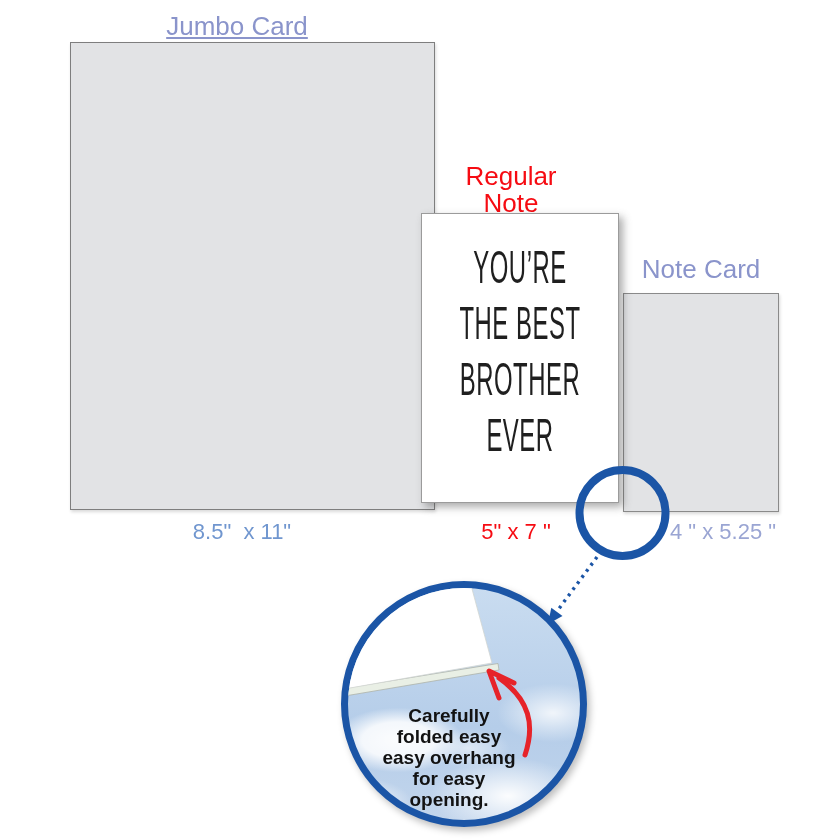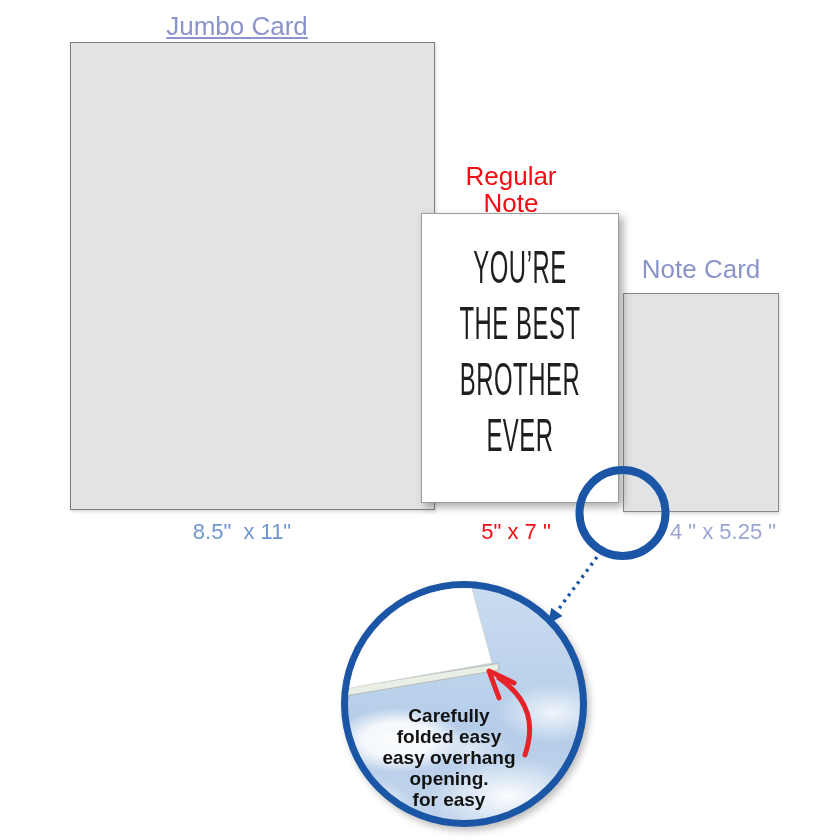--- a/index.html
+++ b/index.html
@@ -91,22 +91,22 @@
 
       <g>
         <path d="M 177 167 C 187 137 182 112 151 90" fill="none" stroke="#e62329" stroke-width="5" stroke-linecap="round"></path>
         <path d="M 166 95 L 141 83 L 151 110" fill="none" stroke="#e62329" stroke-width="5" stroke-linecap="round" stroke-linejoin="round"></path>
       </g>
     </svg>
     <div class="callout-text">
       <div>Carefully</div>
       <div>folded easy</div>
       <div>easy overhang</div>
+      <div>for easy</div>
       <div>opening.</div>
-      <div>for easy</div>
     </div>
   </div>
 
   <svg class="overlay-svg" width="840" height="840" viewBox="0 0 840 840">
     <circle cx="622.5" cy="513" r="43" fill="none" stroke="#1b55a6" stroke-width="8"></circle>
     <line x1="597" y1="557" x2="558" y2="610" stroke="#1b55a6" stroke-width="3.4" stroke-dasharray="2.8 4.8"></line>
     <polygon points="548,624 551.3,607.7 562.5,616.1" fill="#1b55a6"></polygon>
   </svg>
 
 </div>

